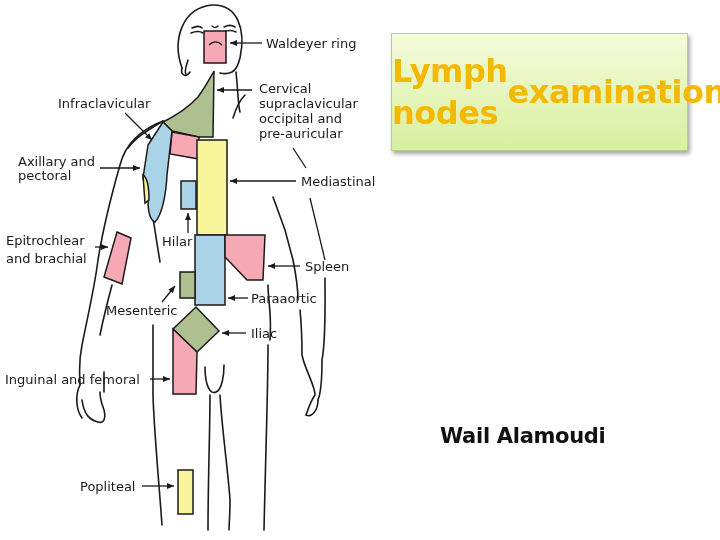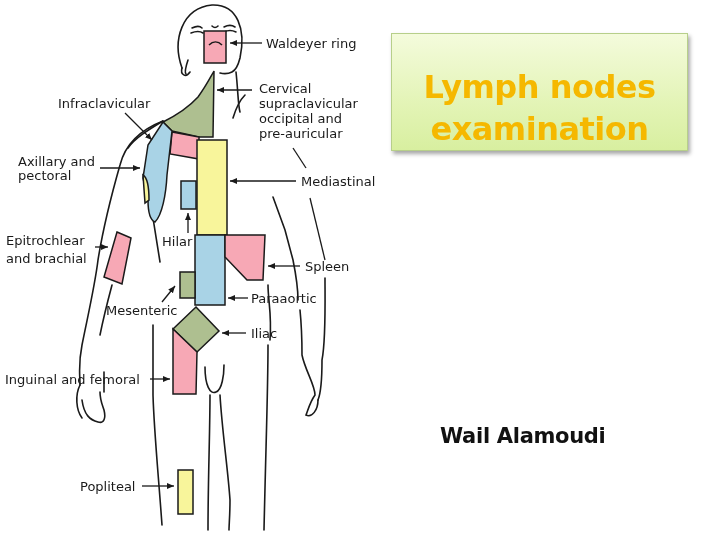--- a/index.html
+++ b/index.html
@@ -4,21 +4,21 @@
 <style>
   html, body { margin:0; padding:0; background:#ffffff; }
   body { width:720px; height:540px; position:relative; overflow:hidden; font-family:"DejaVu Sans", sans-serif; }
   #diagram { position:absolute; left:0; top:0; width:720px; height:540px; }
   .lbl { font-family:"DejaVu Sans", sans-serif; font-size:13px; fill:#1a1a1a; }
   .title-box {
     position:absolute; left:391px; top:33px; width:295px; height:116px;
     background:linear-gradient(180deg,#f4fbdc 0%,#e3f4b6 60%,#d8efa0 100%);
     border:1px solid #b7cf8a;
     box-shadow:2px 3px 4px rgba(0,0,0,0.35);
-    display:flex; flex-direction:column; align-items:center; justify-content:flex-end;
+    display:flex; align-items:center; justify-content:flex-start;
   }
   .title-line { font-family:"DejaVu Sans", sans-serif; font-weight:bold; font-size:32px; color:#f5b800; line-height:42px; letter-spacing:-0.5px; }
   .author { position:absolute; left:440px; top:424px; width:240px; text-align:left;
     font-family:"DejaVu Sans", sans-serif; font-weight:bold; font-size:21px; color:#111; letter-spacing:-0.3px; }
 </style>
 </head>
 <body>
 
 <svg id="diagram" viewBox="0 0 720 540" xmlns="http://www.w3.org/2000/svg">
   <defs>

